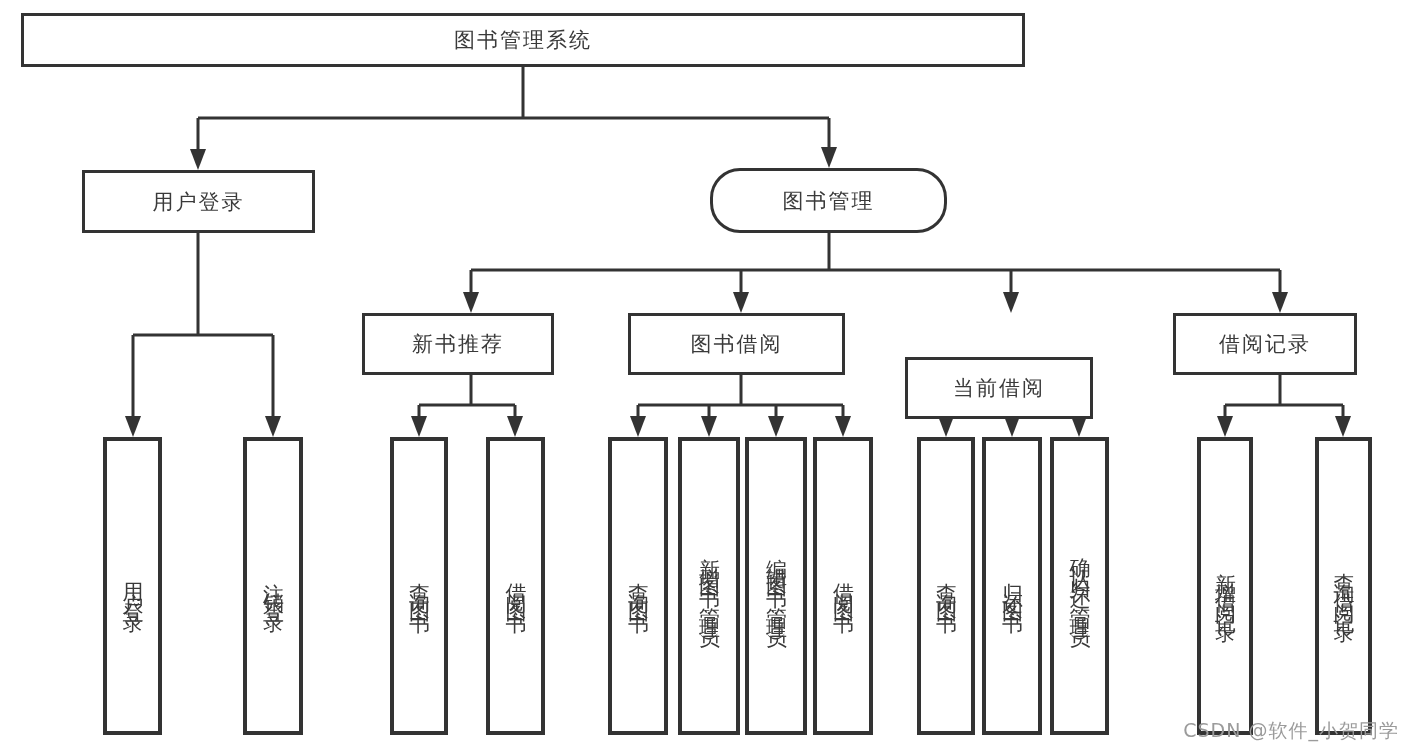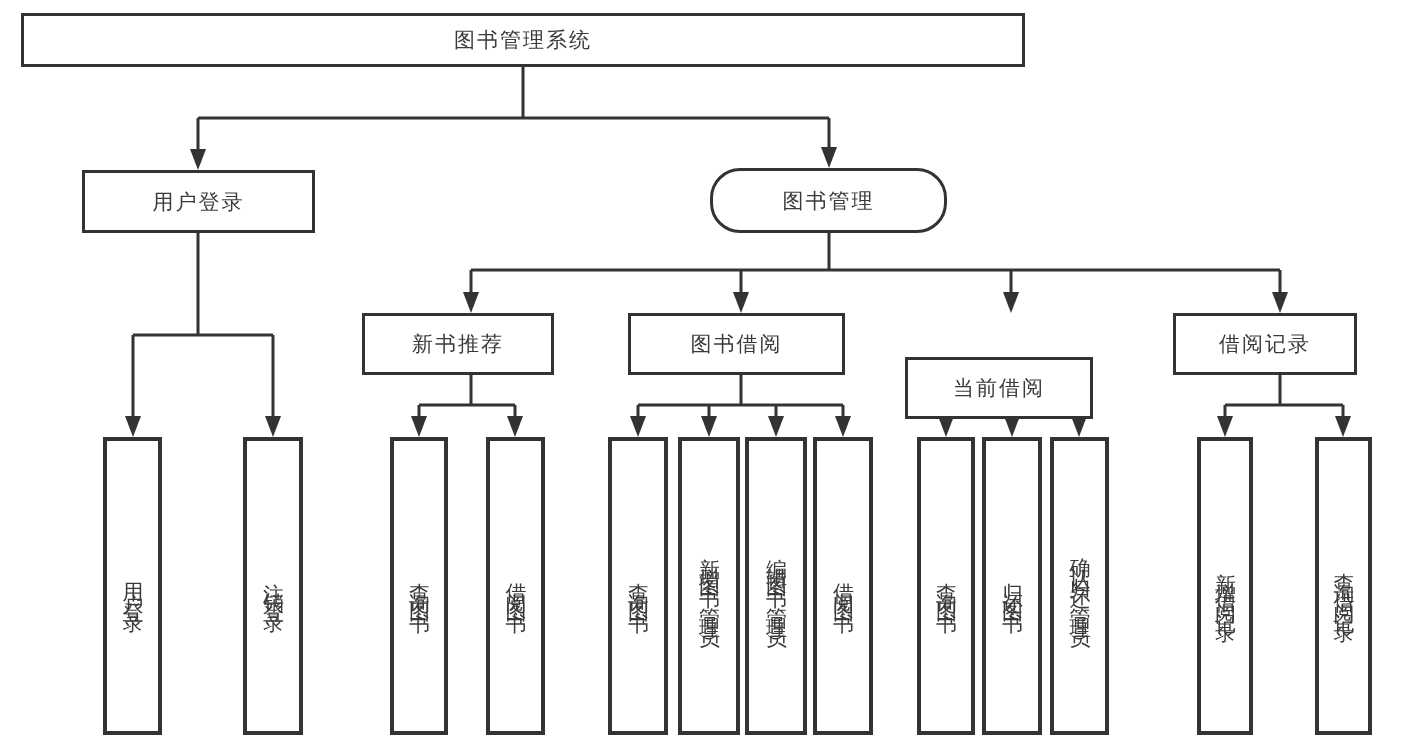--- a/index.html
+++ b/index.html
@@ -114,14 +114,15 @@
   <div class="node leaf" style="left:745px; top:437px; width:62px; height:298px;">编辑图书（管理员）</div>
   <div class="node leaf" style="left:813px; top:437px; width:60px; height:298px;">借阅图书</div>
 
   <div class="node leaf" style="left:917px; top:437px; width:58px; height:298px;">查询图书</div>
   <div class="node leaf" style="left:982px; top:437px; width:60px; height:298px;">归还图书</div>
   <div class="node leaf" style="left:1050px; top:437px; width:59px; height:298px;">确认归还（管理员）</div>
 
   <div class="node leaf" style="left:1197px; top:437px; width:56px; height:298px;">新增借阅记录</div>
   <div class="node leaf" style="left:1315px; top:437px; width:57px; height:298px;">查询借阅记录</div>
 
+  <div class="watermark">CSDN @软件_小贺同学</div>
 
 </div>
 
 </body></html>

